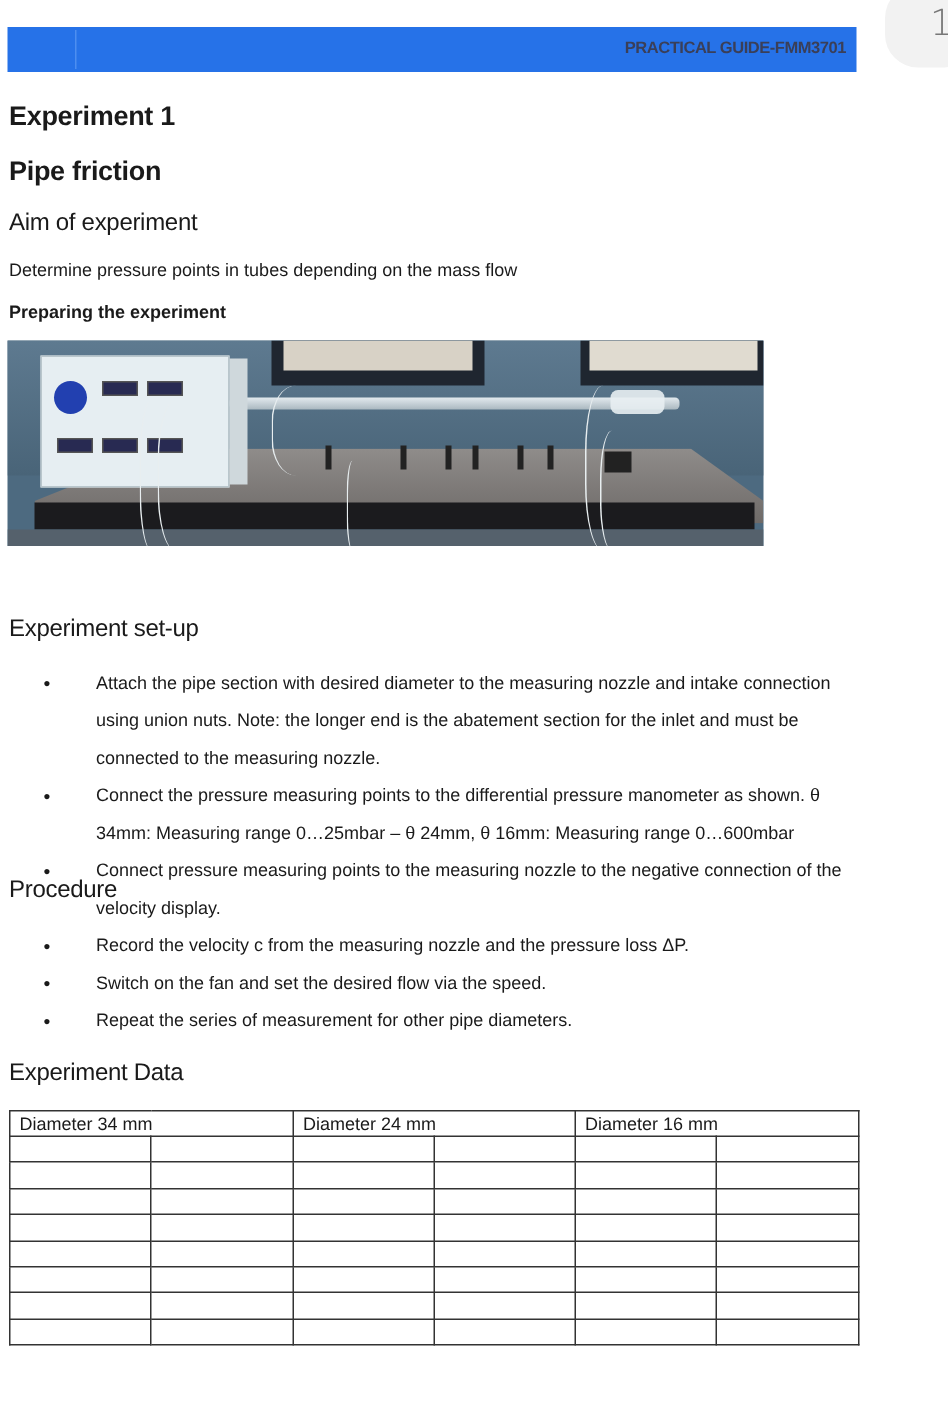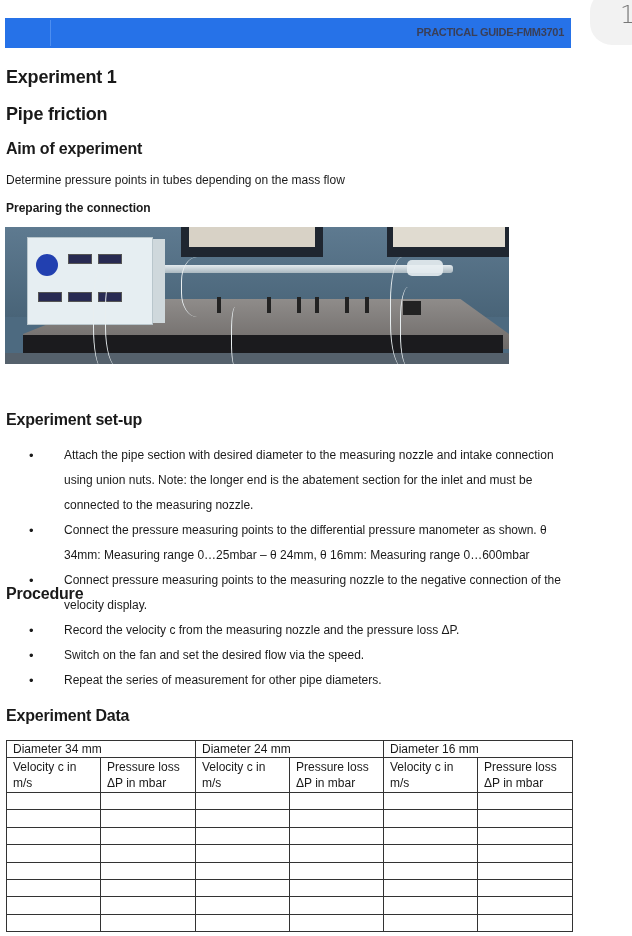--- a/index.html
+++ b/index.html
@@ -7,21 +7,21 @@
   body { position: relative; font-family: "Liberation Sans", "DejaVu Sans", sans-serif; color: #1a1a1a; }
 
   .banner { position: absolute; left: 5px; top: 18px; width: 566px; height: 30px; background: #2672e8; }
   .banner-divider { position: absolute; left: 45px; top: 2px; width: 1px; height: 26px; background: #4d8ef0; }
   .banner-text { position: absolute; right: 7px; top: 8px; font-size: 11px; font-weight: bold; color: #3a3f58; letter-spacing: -0.3px; }
 
   .page-badge { position: absolute; left: 590px; top: -10px; width: 60px; height: 55px; background: #f2f2f2; border-radius: 22px; }
   .page-num { position: absolute; left: 620px; top: 1px; font-size: 24px; color: #777; font-family: "DejaVu Sans", sans-serif; font-weight: 300; }
 
   .h1 { position: absolute; left: 6px; font-size: 18px; font-weight: bold; letter-spacing: -0.2px; }
-  .h2 { position: absolute; left: 6px; font-size: 16px; font-weight: bold; letter-spacing: -0.2px; }
+  .h2 { position: absolute; left: 6px; font-size: 16px; font-weight: normal; letter-spacing: -0.2px; }
   .p  { position: absolute; left: 6px; font-size: 12px; }
   .pb { position: absolute; left: 6px; font-size: 12px; font-weight: bold; }
 
   .photo { position: absolute; left: 5px; top: 227px; width: 504px; height: 137px; background: #4d6a80; overflow: hidden; }
   .ph-wall { position: absolute; left: 0; top: 0; width: 100%; height: 90px; background: linear-gradient(#5e7a90, #496478); }
   .ph-win1 { position: absolute; left: 176px; top: 0; width: 142px; height: 30px; background: #1f2630; }
   .ph-win1 i { position: absolute; left: 8px; top: 0; width: 126px; height: 20px; background: #d8d2c6; }
   .ph-win2 { position: absolute; left: 382px; top: 0; width: 122px; height: 30px; background: #1f2630; }
   .ph-win2 i { position: absolute; left: 6px; top: 0; width: 112px; height: 20px; background: #e0dbd0; }
   .ph-bench { position: absolute; left: 18px; top: 72px; width: 486px; height: 50px; background: linear-gradient(#8f8c8a, #6e6a68); clip-path: polygon(18% 0, 90% 0, 100% 70%, 100% 100%, 0 100%, 0 70%); }
@@ -53,21 +53,21 @@
   <div class="banner-divider"></div>
   <span class="banner-text">PRACTICAL GUIDE-FMM3701</span>
 </div>
 <div class="page-badge"></div>
 <span class="page-num">1</span>
 
 <div class="h1" style="top:67px;">Experiment 1</div>
 <div class="h1" style="top:104px;">Pipe friction</div>
 <div class="h2" style="top:140px;">Aim of experiment</div>
 <div class="p" style="top:173px;">Determine pressure points in tubes depending on the mass flow</div>
-<div class="pb" style="top:201px;">Preparing the connection</div>
+<div class="pb" style="top:201px;">Preparing the experiment</div>
 
 <div class="photo">
   <div class="ph-wall"></div>
   <div class="ph-win1">
       <i></i>
     </div>
   <div class="ph-win2">
       <i></i>
     </div>
   <div class="ph-bench"></div>
@@ -123,28 +123,20 @@
     <col style="width:94px">
       <col style="width:94px">
       <col style="width:95px">
   </colgroup>
   <tbody>
       <tr class="group">
     <td colspan="2">Diameter 34 mm</td>
     <td colspan="2">Diameter 24 mm</td>
     <td colspan="2">Diameter 16 mm</td>
   </tr>
-  <tr class="sub">
-    <td>Velocity c in m/s</td>
-    <td>Pressure loss ΔP in mbar</td>
-    <td>Velocity c in m/s</td>
-    <td>Pressure loss ΔP in mbar</td>
-    <td>Velocity c in m/s</td>
-    <td>Pressure loss ΔP in mbar</td>
-  </tr>
   </tbody>
     <tbody id="data-rows">
       <tr class="empty">
         <td></td>
         <td></td>
         <td></td>
         <td></td>
         <td></td>
         <td></td>
       </tr>

